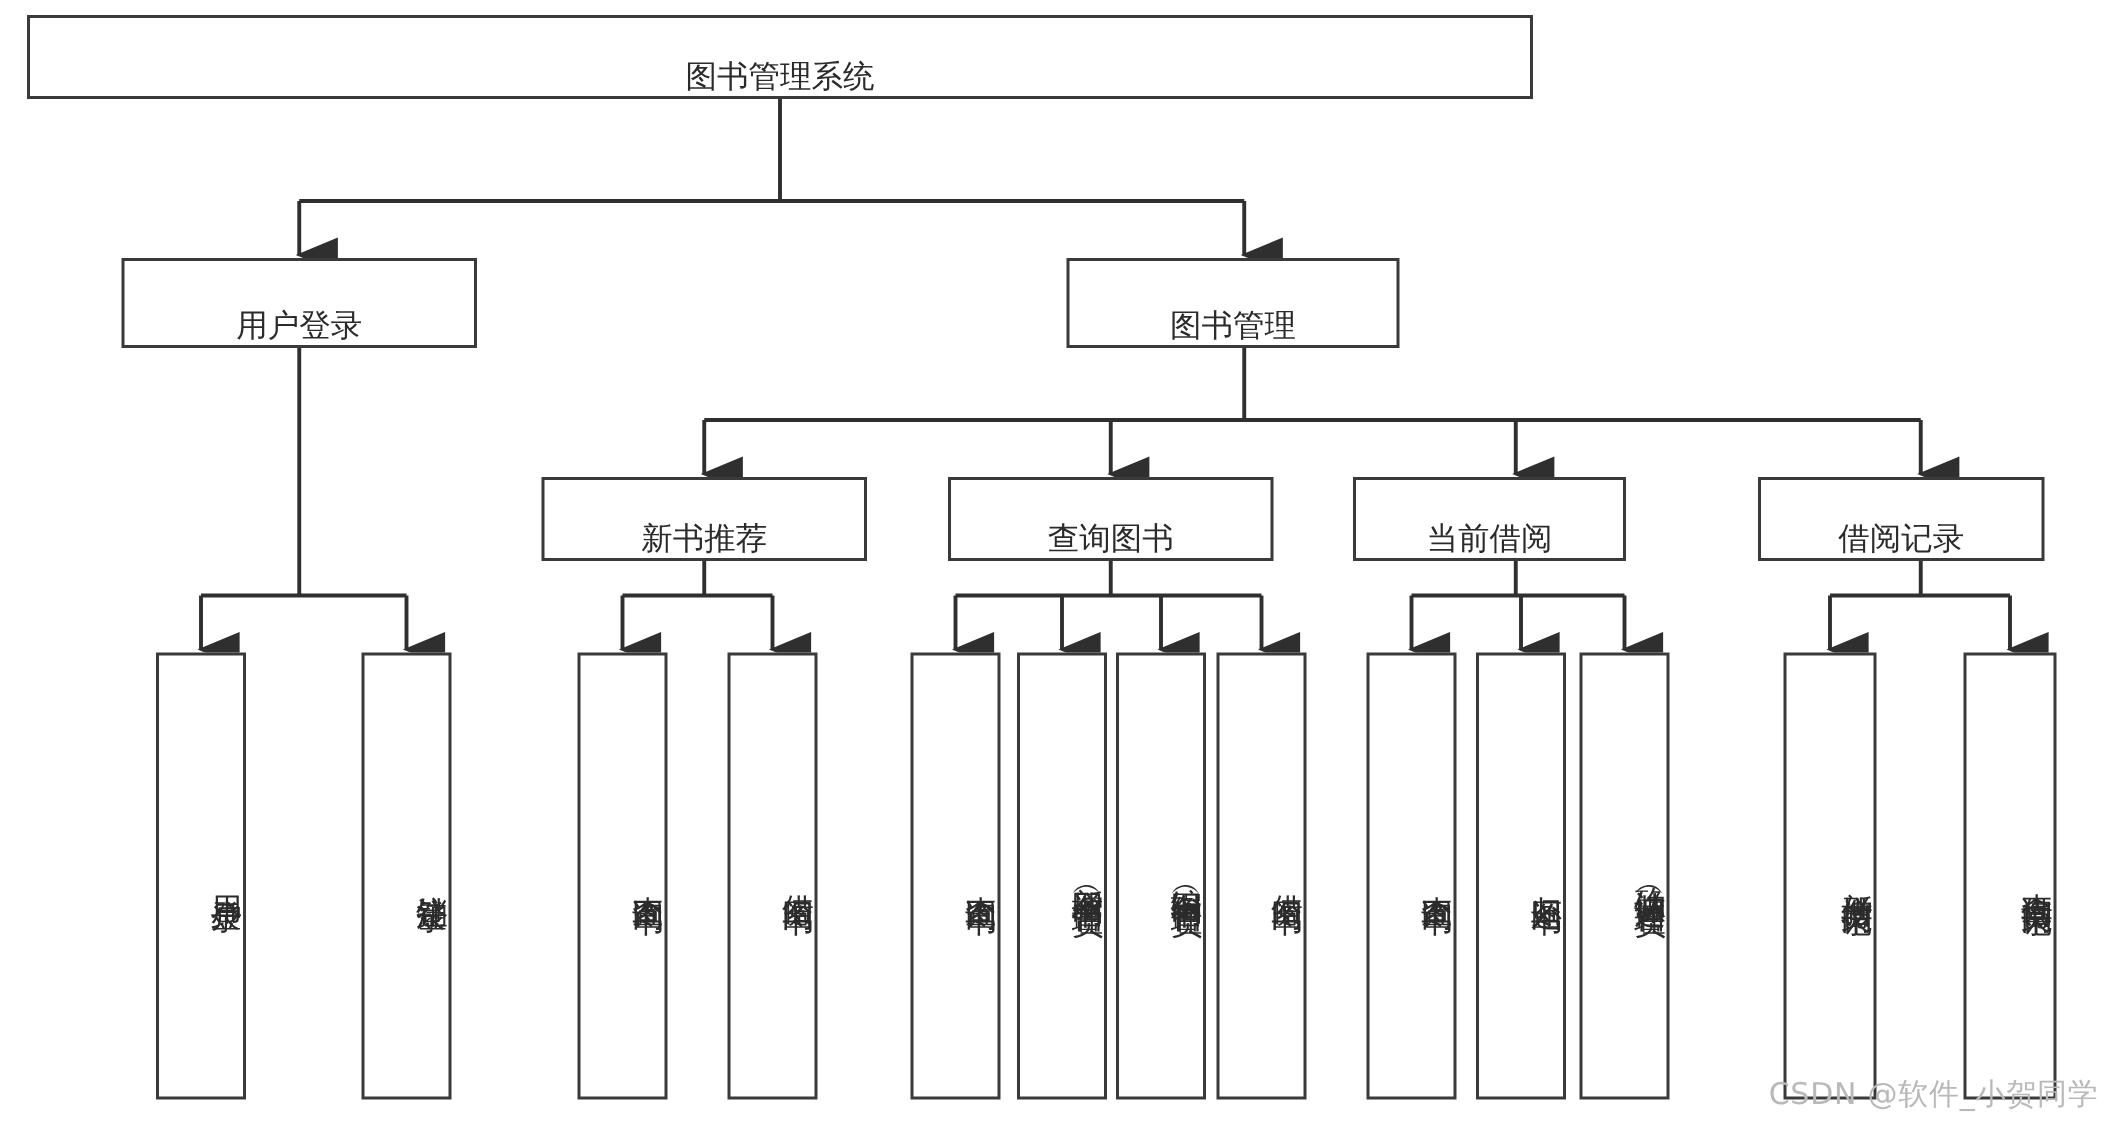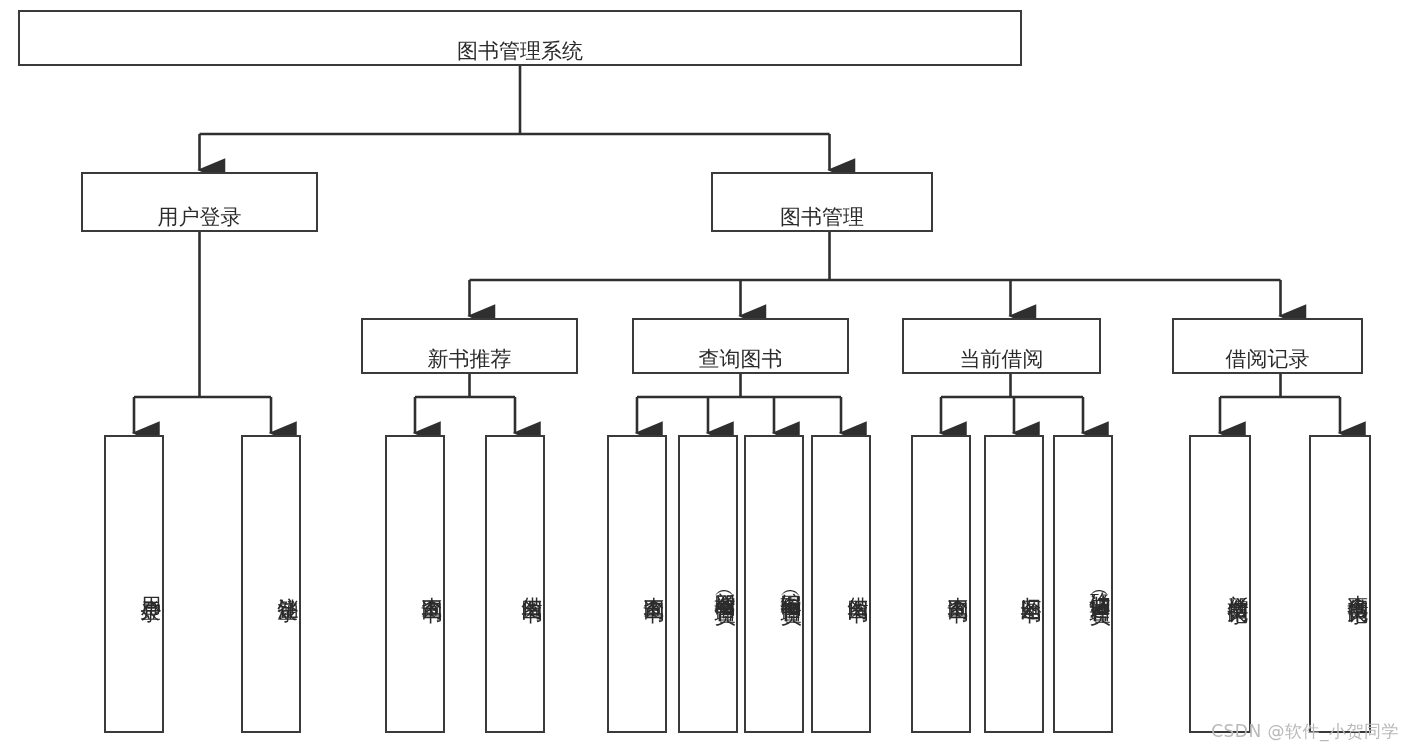--- a/index.html
+++ b/index.html
@@ -49,21 +49,21 @@
     align-items: flex-start;
     justify-content: center;
   }
   .node-label {
     display: block;
   }
   .watermark {
     position: absolute;
     right: 6px;
     bottom: 4px;
-    font-size: 17px;
+    font-size: 20px;
     color: #b9b9b9;
     white-space: nowrap;
     letter-spacing: 0.5px;
   }
 </style>
 </head>
 <body>
 
 <div id="canvas">
 
@@ -119,21 +119,21 @@
       </div>
       <div class="node h" style="left: 711px; top: 172px; width: 222px; height: 60px;">
         <span class="node-label">图书管理</span>
       </div>
       <div class="node h" style="left: 361px; top: 318px; width: 217px; height: 56px;">
         <span class="node-label">新书推荐</span>
       </div>
       <div class="node h" style="left: 632px; top: 318px; width: 217px; height: 56px;">
         <span class="node-label">查询图书</span>
       </div>
-      <div class="node h" style="left: 902px; top: 318px; width: 199px; height: 56px;">
+      <div class="node h" style="left: 902px; top: 318px; width: 182px; height: 56px;">
         <span class="node-label">当前借阅</span>
       </div>
       <div class="node h" style="left: 1172px; top: 318px; width: 191px; height: 56px;">
         <span class="node-label">借阅记录</span>
       </div>
       <div class="node v" style="left: 104px; top: 435px; width: 60px; height: 298px;">
         <span class="node-label">用户登录</span>
       </div>
       <div class="node v" style="left: 241px; top: 435px; width: 60px; height: 298px;">
         <span class="node-label">注销登录</span>

